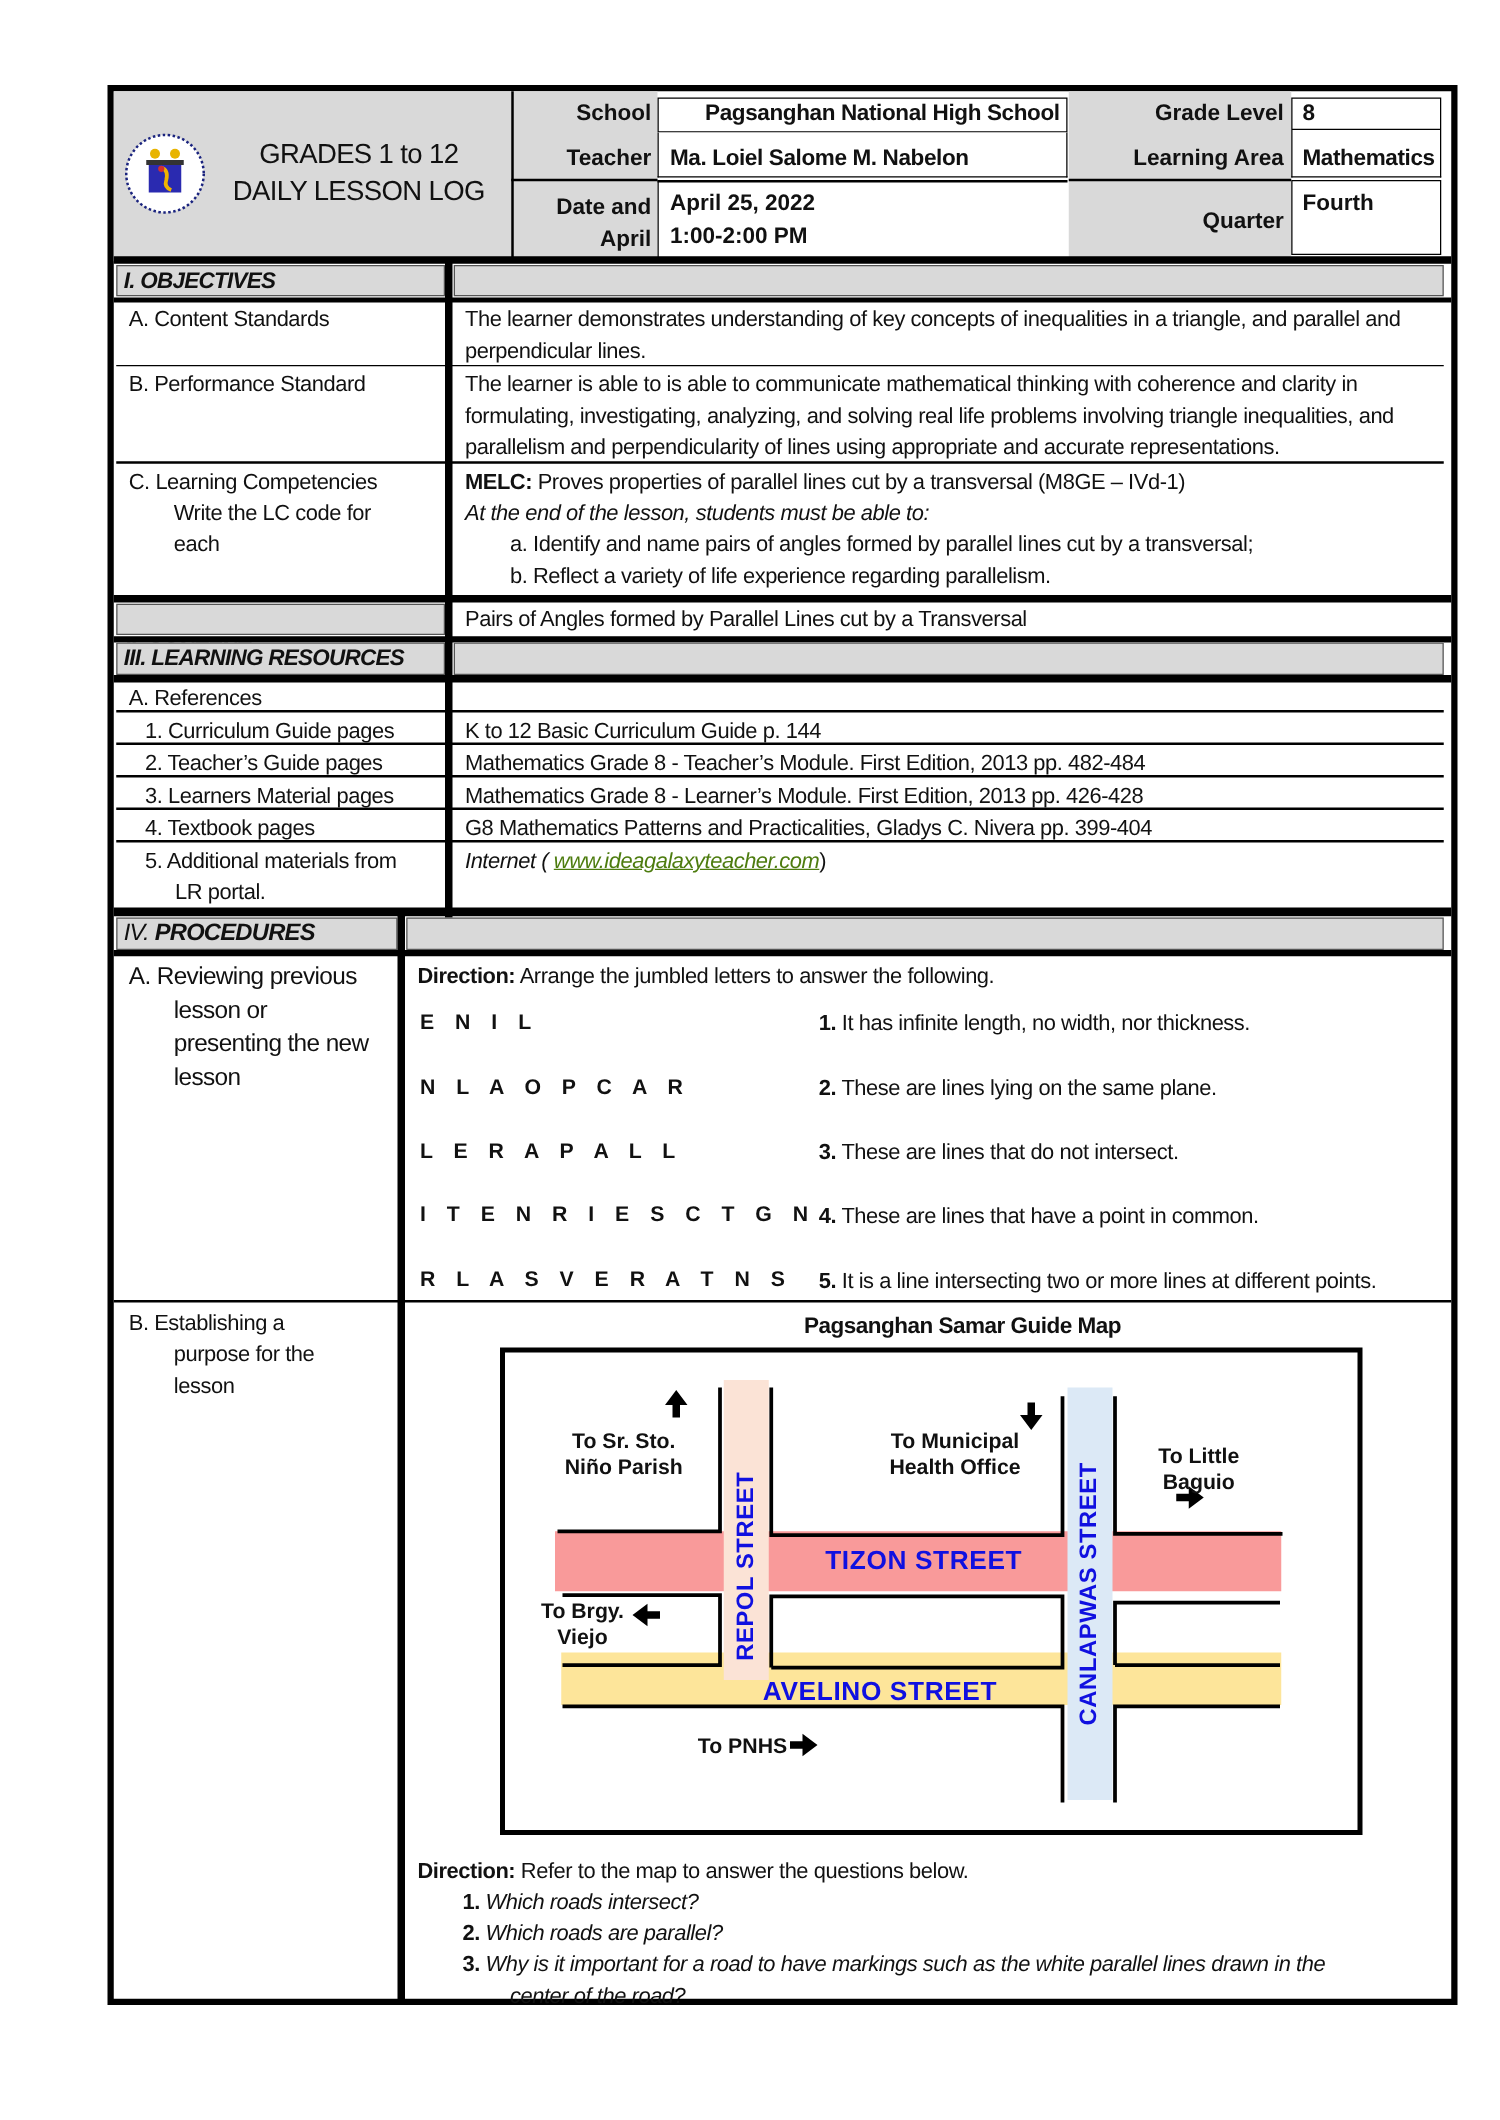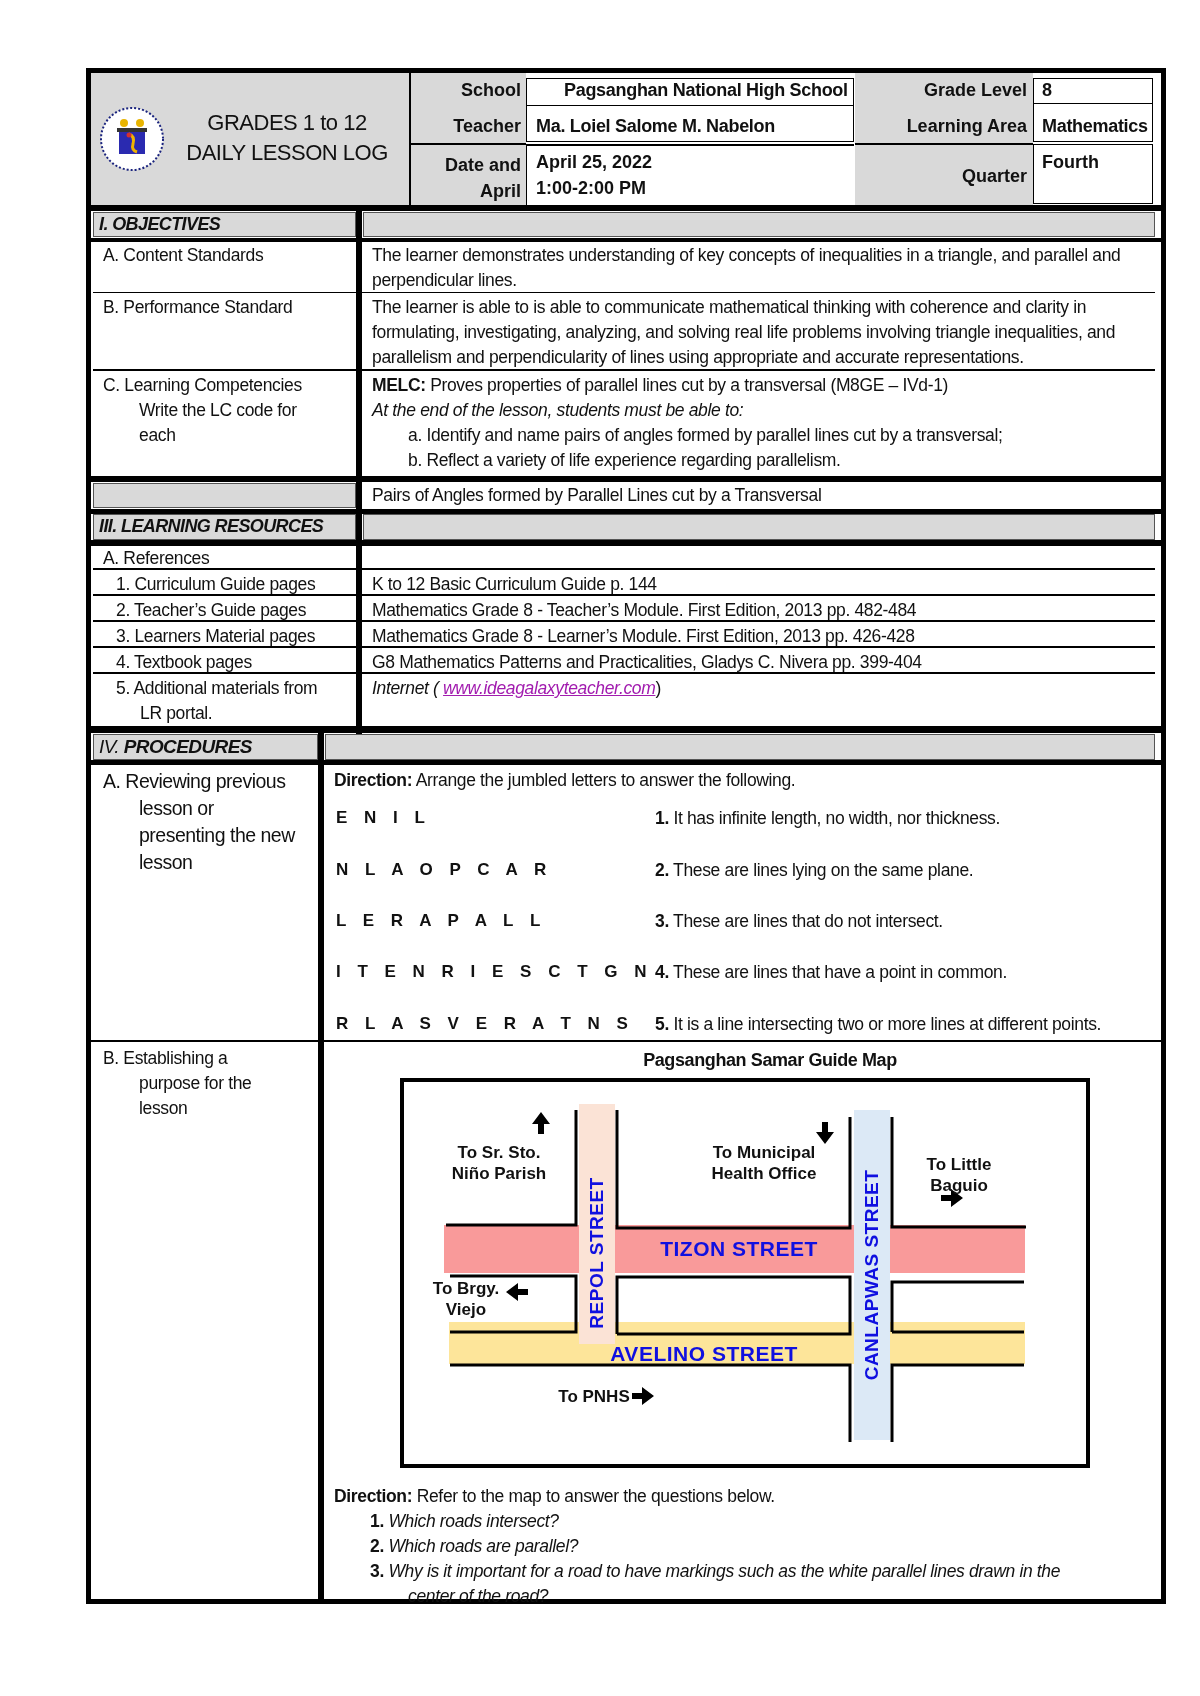--- a/index.html
+++ b/index.html
@@ -6,21 +6,21 @@
   body{width:1200px;height:1696px;position:relative;overflow:hidden;
        font-family:"Liberation Sans",sans-serif;color:#111;}
   .abs{position:absolute;box-sizing:border-box;}
   .frame{left:86px;top:68px;width:1080px;height:1536px;border:5px solid #000;}
   .gray{background:#d9d9d9;}
   .hdr-lbl{font-weight:bold;font-size:18px;text-align:right;}
   .hdr-val{font-weight:bold;font-size:18px;}
   .sec{font-weight:bold;font-style:italic;font-size:18px;letter-spacing:-0.6px;}
   .txt{font-size:17.5px;line-height:25px;letter-spacing:-0.35px;}
   .jumble{font-weight:bold;font-size:17px;letter-spacing:6px;}
-  a.link{color:#a21caf;text-decoration:underline;}
+  a.link{color:#4d7c0f;text-decoration:underline;}
   .thickv{background:#000;position:absolute;}
   .maptext{font-weight:bold;font-size:17px;color:#111;text-align:center;line-height:21px;}
   .street{font-weight:900;color:#1010e0;font-size:21px;letter-spacing:0.5px;}
 </style>
 </head>
 <body>
 
 <div class="abs frame"></div>
 
 <div class="abs gray" style="left:91px;top:73px;width:318px;height:136px;"></div>

